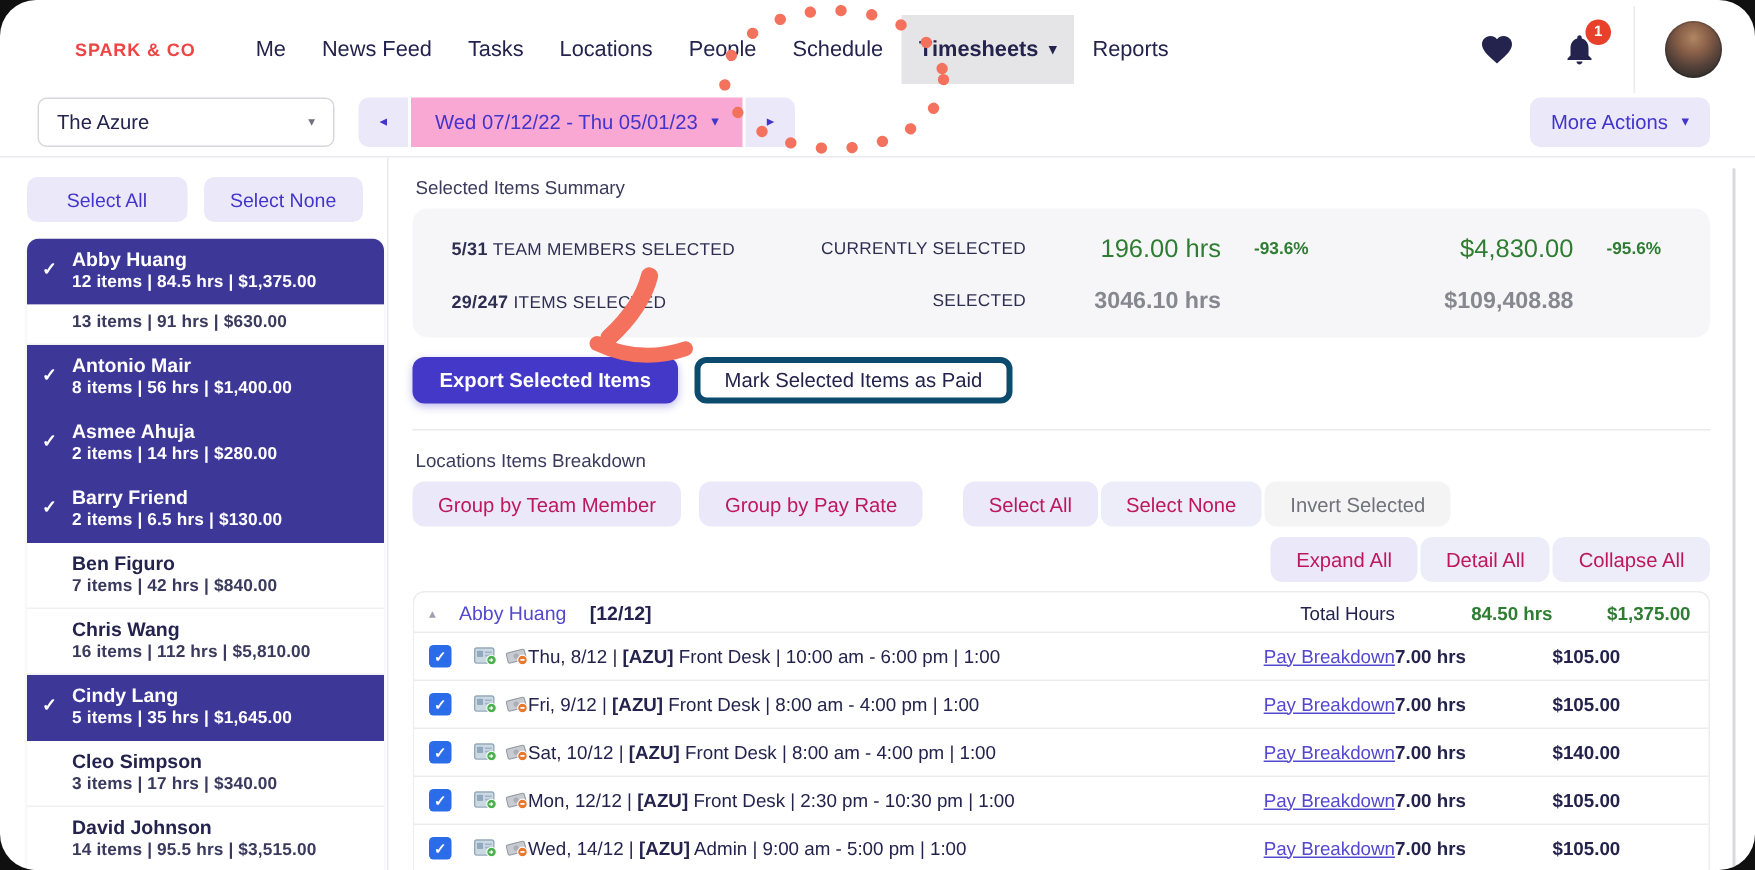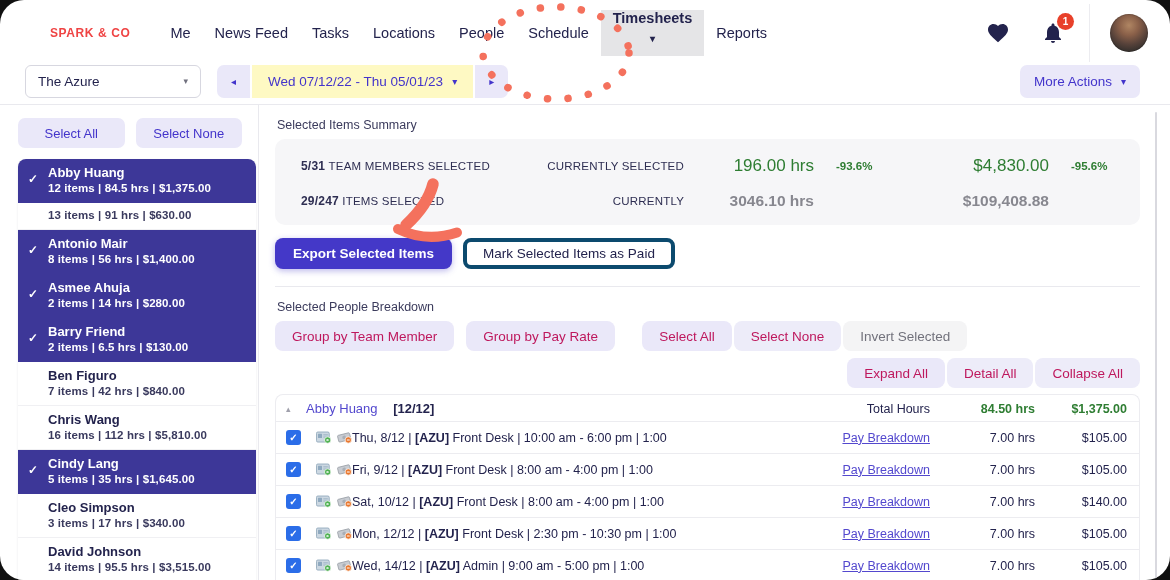--- a/index.html
+++ b/index.html
@@ -5,40 +5,40 @@
   * { box-sizing: border-box; margin: 0; padding: 0; }
   html,body { width:1170px; height:580px; }
   body { background:#101010; font-family:"Liberation Sans", sans-serif; position:relative; overflow:hidden; }
   .window { position:absolute; inset:0; background:#fff; border-radius:24px; overflow:hidden; }
 
   
   .navbar { display:flex; align-items:center; height:58px; padding:8px 22px 0 50px; }
   .brand { color:#ef4444; font-weight:bold; font-size:12px; letter-spacing:.6px; white-space:nowrap; }
   .nav-list { display:flex; align-items:center; list-style:none; margin-left:28px; height:100%; }
   .nav-item { font-size:14.5px; color:#23234d; padding:0 12px; height:46px; display:flex; align-items:center; gap:7px; cursor:pointer; white-space:nowrap; }
-  .nav-item.active { background:#e5e5e7; font-weight:bold;flex-direction:column; }
+  .nav-item.active { background:#e5e5e7; font-weight:bold; }
   .nav-caret { font-size:10px; color:#23234d; }
   .nav-right { margin-left:auto; display:flex; align-items:center; height:100%; }
   .icon-btn { display:flex; align-items:center; justify-content:center; cursor:pointer; }
   .bell-wrap { position:relative; margin-left:30px; }
   .badge { position:absolute; top:-8px; right:-9px; background:#e8402a; color:#fff; border-radius:50%; width:17px; height:17px; font-size:10px; font-weight:bold; display:flex; align-items:center; justify-content:center; }
   .nav-divider { width:1px; height:58px; background:#ececf0; margin:0 20px 0 24px; }
   .avatar { width:38px; height:38px; border-radius:50%;
     background: radial-gradient(circle at 50% 30%, #b08663 0%, #8a6049 30%, #57423a 58%, #35302d 80%, #23201f 100%);
     box-shadow: inset 0 0 0 1px rgba(0,0,0,.15); cursor:pointer; }
 
   
   .toolbar { display:flex; align-items:center; height:47px; padding:0 30px 0 25px; border-bottom:1px solid #e9e9ee; }
-  .loc-select { width:176px; height:33px; border:1px solid #d7d7e0; border-radius:6px; display:flex; align-items:center; justify-content:space-between; padding:0 12px; font-size:13.5px; color:#23234d; cursor:pointer; background:#fff; }
+  .loc-select { width:198px; height:33px; border:1px solid #d7d7e0; border-radius:6px; display:flex; align-items:center; justify-content:space-between; padding:0 12px; font-size:13.5px; color:#23234d; cursor:pointer; background:#fff; }
   .sel-caret { color:#70707e; font-size:9px; }
   .date-group { display:flex; margin-left:16px; gap:2px; }
   .date-nav { width:33px; height:33px; background:#eae8f9; display:flex; align-items:center; justify-content:center; color:#4334cb; font-size:12px; cursor:pointer; }
   .date-nav.left { border-radius:7px 0 0 7px; }
   .date-nav.right { border-radius:0 7px 7px 0; }
-  .date-btn { height:33px; background:#fef9c3; color:#4334cb; font-size:13.5px; font-weight:500; display:flex; align-items:center; padding:0 16px; gap:9px; cursor:pointer; }
+  .date-btn { height:33px; background:#f9a8d4; color:#4334cb; font-size:13.5px; font-weight:500; display:flex; align-items:center; padding:0 16px; gap:9px; cursor:pointer; }
   .more-actions { margin-left:auto; height:33px; background:#eae8f9; color:#4334cb; border-radius:7px; font-size:13.5px; font-weight:500; display:flex; align-items:center; padding:0 14px; gap:9px; cursor:pointer; }
   .purple-caret { font-size:10px; color:#4334cb; }
 
   
   .content { display:flex; height:475px; }
 
   
   .sidebar { width:259px; border-right:1px solid #e9e9ee; padding:13px 2px 0 18px; flex-shrink:0; }
   .side-btn-row { display:flex; gap:11px; padding-right:14px; }
   .side-btn { flex:1; height:30px; background:#eae8f9; color:#4334cb; border:none; border-radius:7px; font-size:13px; font-weight:500; display:flex; align-items:center; justify-content:center; cursor:pointer; font-family:inherit; }
@@ -86,21 +86,21 @@
   .gh-name a { color:#5348ce; text-decoration:none; cursor:pointer; }
   .gh-count { color:#23234d; font-weight:bold;margin-left:12px; }
   .gh-total-label { font-size:12.5px; color:#23234d; text-align:right; }
   .gh-hours, .gh-amount { font-size:12.5px; font-weight:bold; color:#2e7d32; text-align:right; }
   .t-row { display:grid; grid-template-columns:20px 46px 1fr 130px 105px 92px; align-items:center; padding:8px 12px 8px 10px; border-top:1px solid #ececf0; font-size:12.5px; color:#23234d; }
   .checkbox { width:15px; height:15px; background:#2b6de8; border-radius:3px; color:#fff; font-size:10px; font-weight:bold; display:flex; align-items:center; justify-content:center; cursor:pointer; }
   .row-icons { display:flex; gap:5px; align-items:center; padding-left:10px; }
   .t-desc .tag { font-weight:bold; }
   .t-link { text-align:right; }
   .t-link a { color:#5348ce; text-decoration:underline; font-size:12.5px; cursor:pointer; }
-  .t-hours, .t-amount { text-align:right; font-weight:normal; }
+  .t-hours, .t-amount { text-align:left; font-weight:bold; }
 
   
   .overlay { position:absolute; inset:0; pointer-events:none; z-index:40; }
   .scroll-line { position:absolute; right:13px; top:112px; bottom:0; width:2px; background:#d9d9df; border-radius:2px; cursor:pointer; }
 </style>
 </head>
 <body>
 
 <div class="window">
 
@@ -251,35 +251,35 @@
         </div>
         <div class="sum-sel-label">CURRENTLY SELECTED</div>
         <div class="cur-val">196.00 hrs</div>
         <div class="cur-delta">-93.6%</div>
         <div class="cur-val">$4,830.00</div>
         <div class="cur-delta">-95.6%</div>
 
         <div class="sum-left">
           <b>29/247</b>&nbsp;<span>ITEMS SELECTED</span>
         </div>
-        <div class="sum-sel-label">CURRENTLY</div>
+        <div class="sum-sel-label">SELECTED</div>
         <div class="prev-val">3046.10 hrs</div>
         <div></div>
         <div class="prev-val">$109,408.88</div>
         <div></div>
       </div>
 
       <div class="action-row">
         <button class="btn-primary">Export Selected Items</button>
         <button class="btn-secondary">Mark Selected Items as Paid</button>
       </div>
 
       <div class="divider"></div>
 
-      <div class="section-label">Selected People Breakdown</div>
+      <div class="section-label">Locations Items Breakdown</div>
 
       <div class="chip-row gap12">
         <button class="chip">Group by Team Member</button>
         <button class="chip">Group by Pay Rate</button>
         <span class="tri-group">
           <button class="chip">Select All</button>
           <button class="chip lighter">Select None</button>
           <button class="chip muted">Invert Selected</button>
         </span>
       </div>

